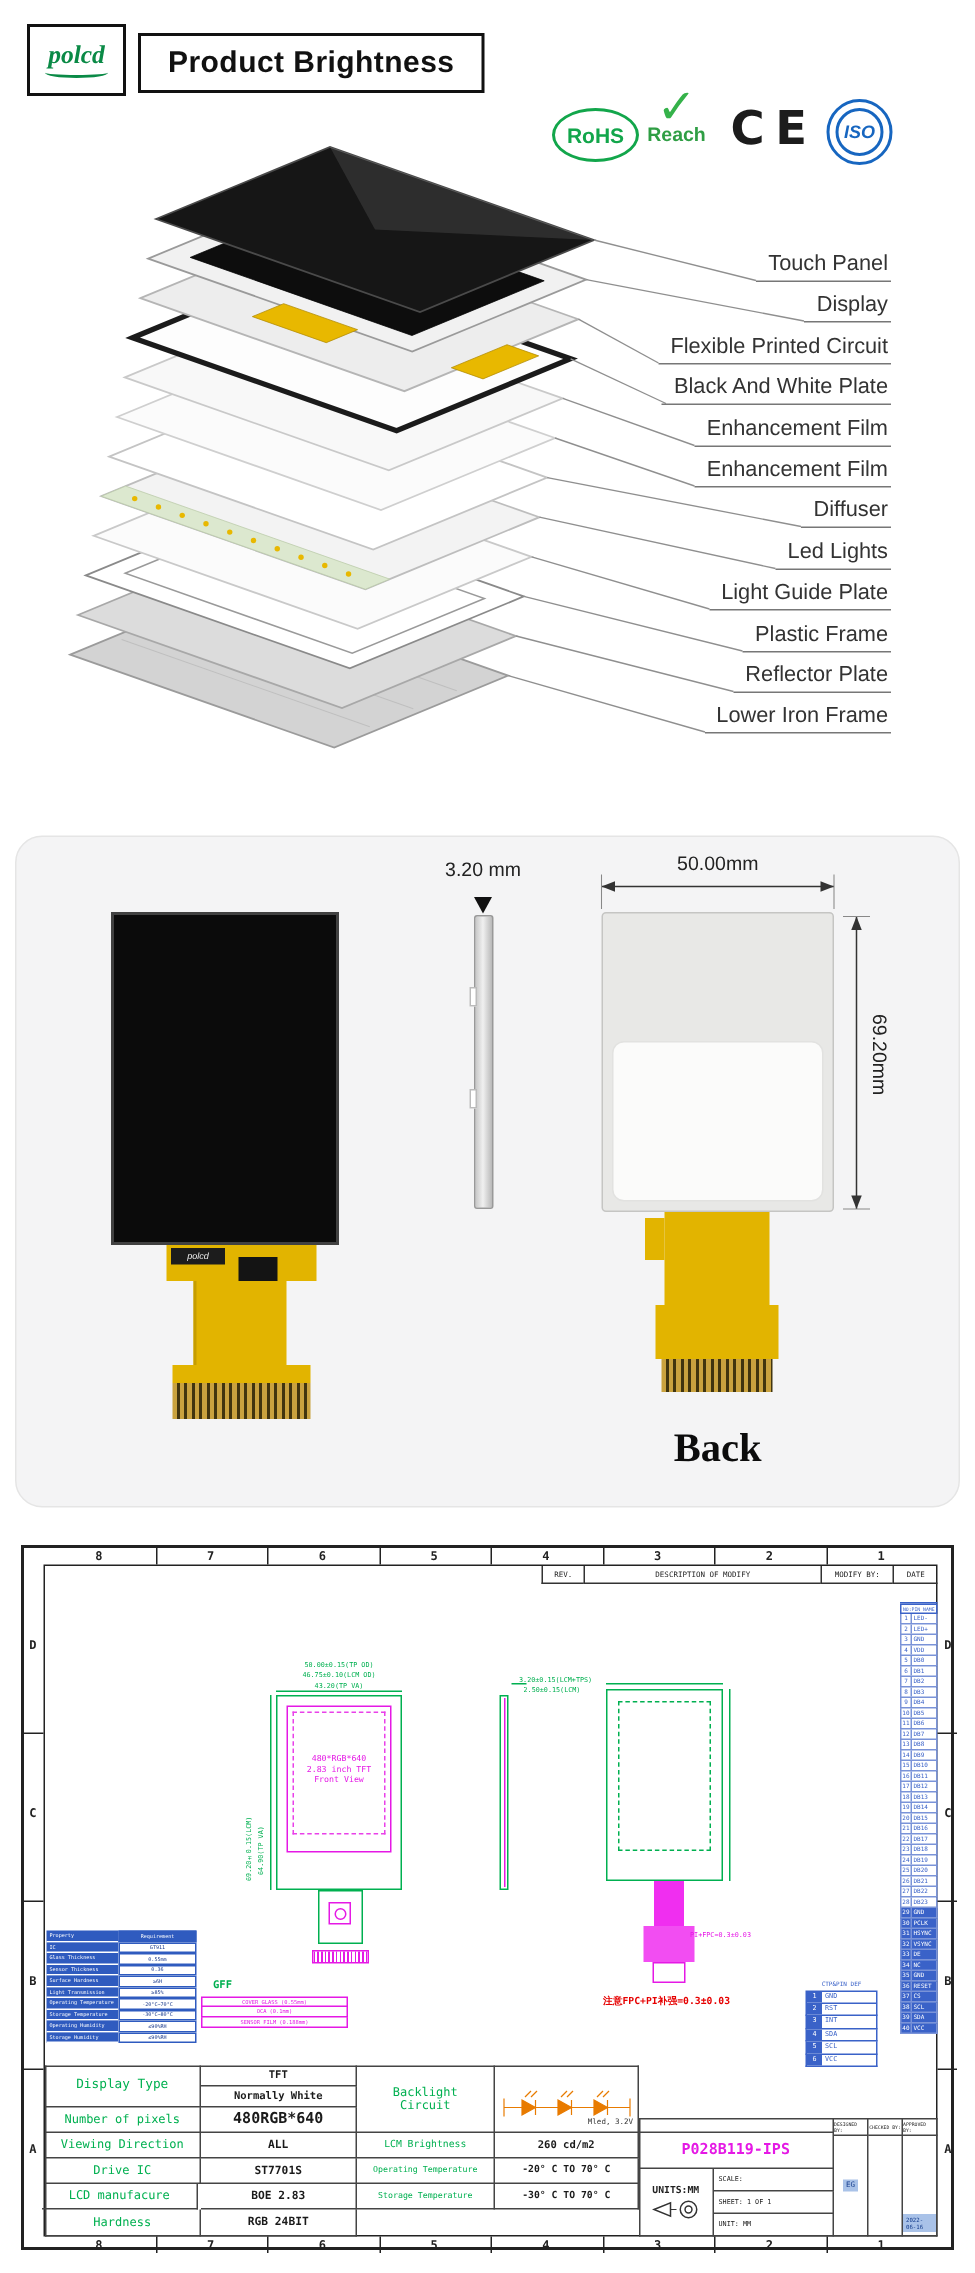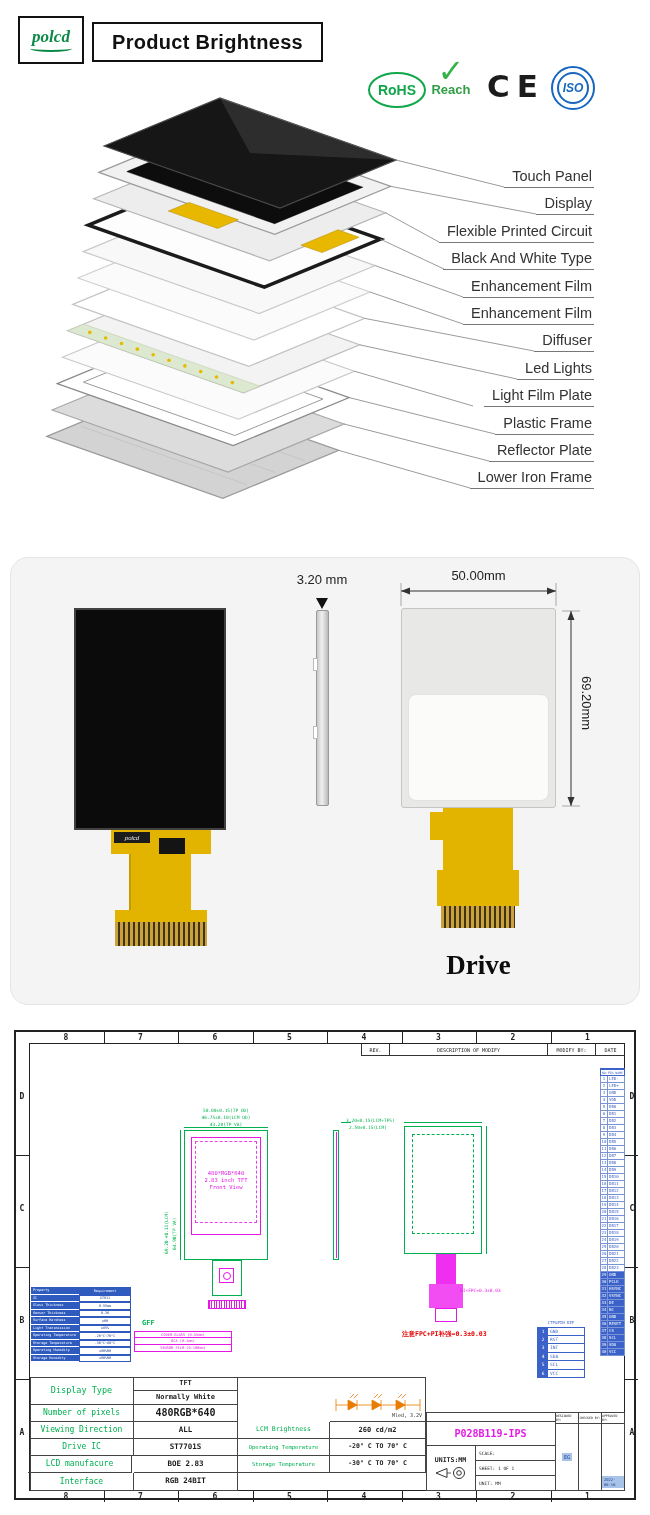--- a/index.html
+++ b/index.html
@@ -171,26 +171,26 @@
         <line x1="359.6" y1="344.79999999999995" x2="517" y2="379" stroke="#8f8f8f" stroke-width="0.9"></line>
         <line x1="354.4" y1="371.2" x2="473" y2="406" stroke="#8f8f8f" stroke-width="0.9"></line>
         <line x1="349.2" y1="397.6" x2="495" y2="434" stroke="#8f8f8f" stroke-width="0.9"></line>
         <line x1="344" y1="424" x2="489" y2="461" stroke="#8f8f8f" stroke-width="0.9"></line>
         <line x1="338.8" y1="450.4" x2="470" y2="488" stroke="#8f8f8f" stroke-width="0.9"></line>
       </svg>
     <div id="layer-labels">
         <div class="layer-label" style="top: 168px;">Touch Panel</div>
         <div class="layer-label" style="top: 195.4px;">Display</div>
         <div class="layer-label" style="top: 222.8px;">Flexible Printed Circuit</div>
-        <div class="layer-label" style="top: 250.2px;">Black And White Type</div>
+        <div class="layer-label" style="top: 250.2px;">Black And White Plate</div>
         <div class="layer-label" style="top: 277.6px;">Enhancement Film</div>
         <div class="layer-label" style="top: 305px;">Enhancement Film</div>
         <div class="layer-label" style="top: 332.4px;">Diffuser</div>
         <div class="layer-label" style="top: 359.8px;">Led Lights</div>
-        <div class="layer-label" style="top: 387.2px;">Light Film Plate</div>
+        <div class="layer-label" style="top: 387.2px;">Light Guide Plate</div>
         <div class="layer-label" style="top: 414.6px;">Plastic Frame</div>
         <div class="layer-label" style="top: 442px;">Reflector Plate</div>
         <div class="layer-label" style="top: 469.4px;">Lower Iron Frame</div>
       </div>
   </div>
 
   <div class="abs views-panel" id="views">
     <svg class="abs" style="left:0;top:0" width="630" height="448">
       <line x1="390" y1="33" x2="545" y2="33" stroke="#333" stroke-width="1"></line>
       <polygon points="390,33 399,29.5 399,36.5" fill="#333"></polygon>
@@ -220,21 +220,21 @@
     <div class="abs side-notch n1"></div>
     <div class="abs side-notch n2"></div>
 
     <div class="abs back-body"></div>
     <div class="abs back-sticker"></div>
     <div class="abs b-wing"></div>
     <div class="abs b-tab"></div>
     <div class="abs b-end"></div>
     <div class="abs b-fingers"></div>
 
-    <div class="abs caption" style="left:390px;top:392px;width:155px">Drive</div>
+    <div class="abs caption" style="left:390px;top:392px;width:155px">Back</div>
   </div>
 
   <div class="abs draw" id="draw">
     <div class="abs ib"></div>
 
     <div class="abs revcell" style="left:345px;top:12px;width:28px;height:12px">REV.</div>
     <div class="abs revcell" style="left:373px;top:12px;width:158px;height:12px">DESCRIPTION OF MODIFY</div>
     <div class="abs revcell" style="left:531px;top:12px;width:48px;height:12px">MODIFY BY:</div>
     <div class="abs revcell" style="left:579px;top:12px;width:30px;height:12px">DATE</div>
 
@@ -528,23 +528,24 @@
     <div class="sc sk" style="left:118px;top:345px;width:104px;height:14px;font-size:7px">TFT</div>
     <div class="sc sk" style="left:118px;top:359px;width:104px;height:14px;font-size:7px">Normally White</div>
     <div class="sc sg" style="left:14px;top:373px;width:104px;height:17px;font-size:8px">Number of pixels</div>
     <div class="sc sk" style="left:118px;top:373px;width:104px;height:17px;font-size:10px">480RGB*640</div>
     <div class="sc sg" style="left:14px;top:390px;width:104px;height:17px;font-size:8px">Viewing Direction</div>
     <div class="sc sk" style="left:118px;top:390px;width:104px;height:17px;font-size:7.5px">ALL</div>
     <div class="sc sg" style="left:14px;top:407px;width:104px;height:17px;font-size:8px">Drive IC</div>
     <div class="sc sk" style="left:118px;top:407px;width:104px;height:17px;font-size:7.5px">ST7701S</div>
     <div class="sc sg" style="left:12px;top:424px;width:104px;height:17px;font-size:8px">LCD manufacure</div>
     <div class="sc sk" style="left:118px;top:424px;width:104px;height:17px;font-size:7.5px">BOE 2.83</div>
-    <div class="sc sg" style="left:14px;top:441px;width:104px;height:18px;font-size:8px">Interface</div>
+    <div class="sc sg" style="left:14px;top:441px;width:104px;height:18px;font-size:8px">Hardness</div>
     <div class="sc sk" style="left:118px;top:441px;width:104px;height:18px;font-size:7.5px">RGB 24BIT</div>
 
+    <div class="sc sg" style="left:222px;top:345px;width:92px;height:45px;font-size:8px;padding:0 8px">Backlight Circuit</div>
     <div class="sc" style="left:314px;top:345px;width:96px;height:45px">
       <svg width="88" height="28">
         <line x1="2" y1="20" x2="86" y2="20" stroke="#e87b00" stroke-width="0.8"></line>
         <line x1="2" y1="14" x2="2" y2="26" stroke="#e87b00" stroke-width="0.8"></line>
         <line x1="86" y1="14" x2="86" y2="26" stroke="#e87b00" stroke-width="0.8"></line>
         <g fill="#e87b00" stroke="#e87b00" stroke-width="0.8">
           <polygon points="14,15 14,25 23,20"></polygon>
             <line x1="23" y1="15" x2="23" y2="25"></line>
             <line x1="16" y1="13" x2="20" y2="9"></line>
             <line x1="20" y1="13" x2="24" y2="9"></line>

